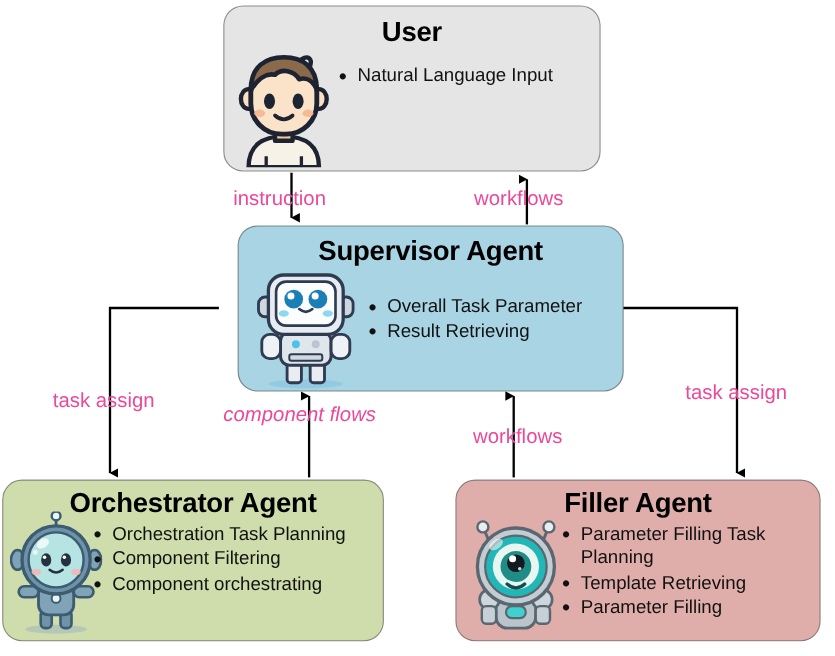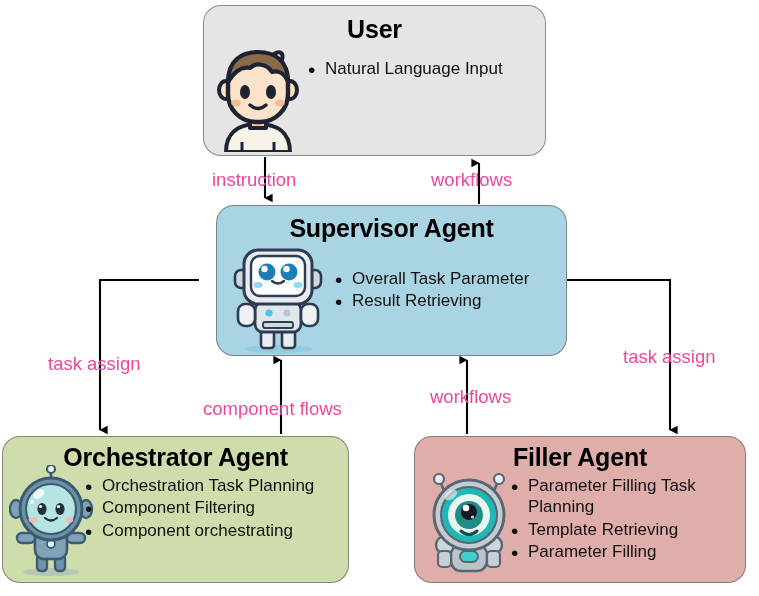--- a/index.html
+++ b/index.html
@@ -91,21 +91,21 @@
     position: absolute;
     font-size: 18.5px;
     line-height: 1;
     color: #ec4899;
     white-space: nowrap;
   }
   #lbl-instruction     { left: 212px; top: 171px; }
   #lbl-workflows-up    { left: 431px; top: 171px; }
   #lbl-task-assign-l   { left: 48px;  top: 355px; }
   #lbl-task-assign-r   { left: 623px; top: 348px; }
-  #lbl-component-flows { left: 203px; top: 400px; }
+  #lbl-component-flows { left: 203px; top: 368px; font-style: italic; }
   #lbl-workflows-mid   { left: 430px; top: 388px; }
 
   
   #edges {
     position: absolute;
     left: 0; top: 0;
     width: 759px; height: 596px;
     pointer-events: none;
   }
 </style>

